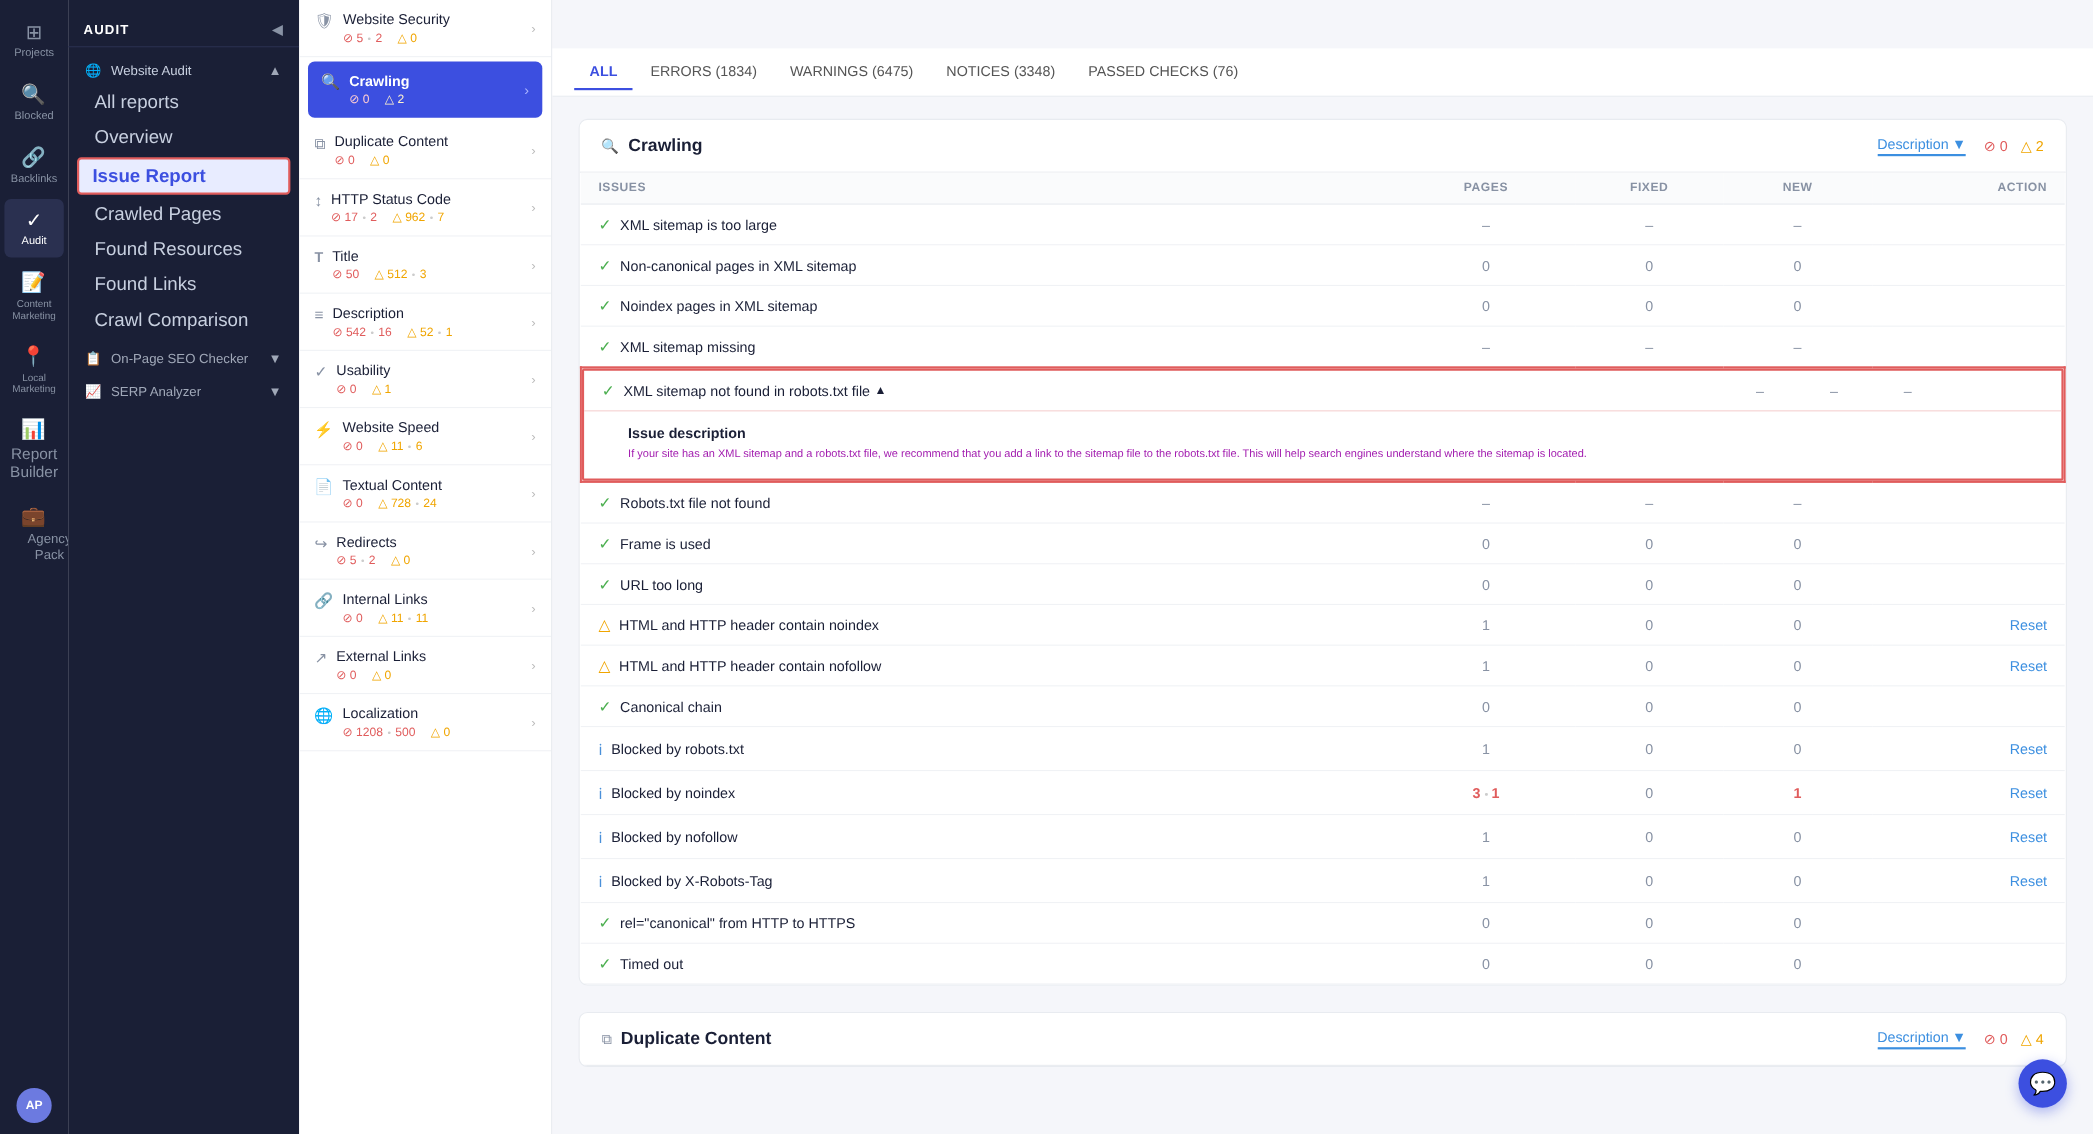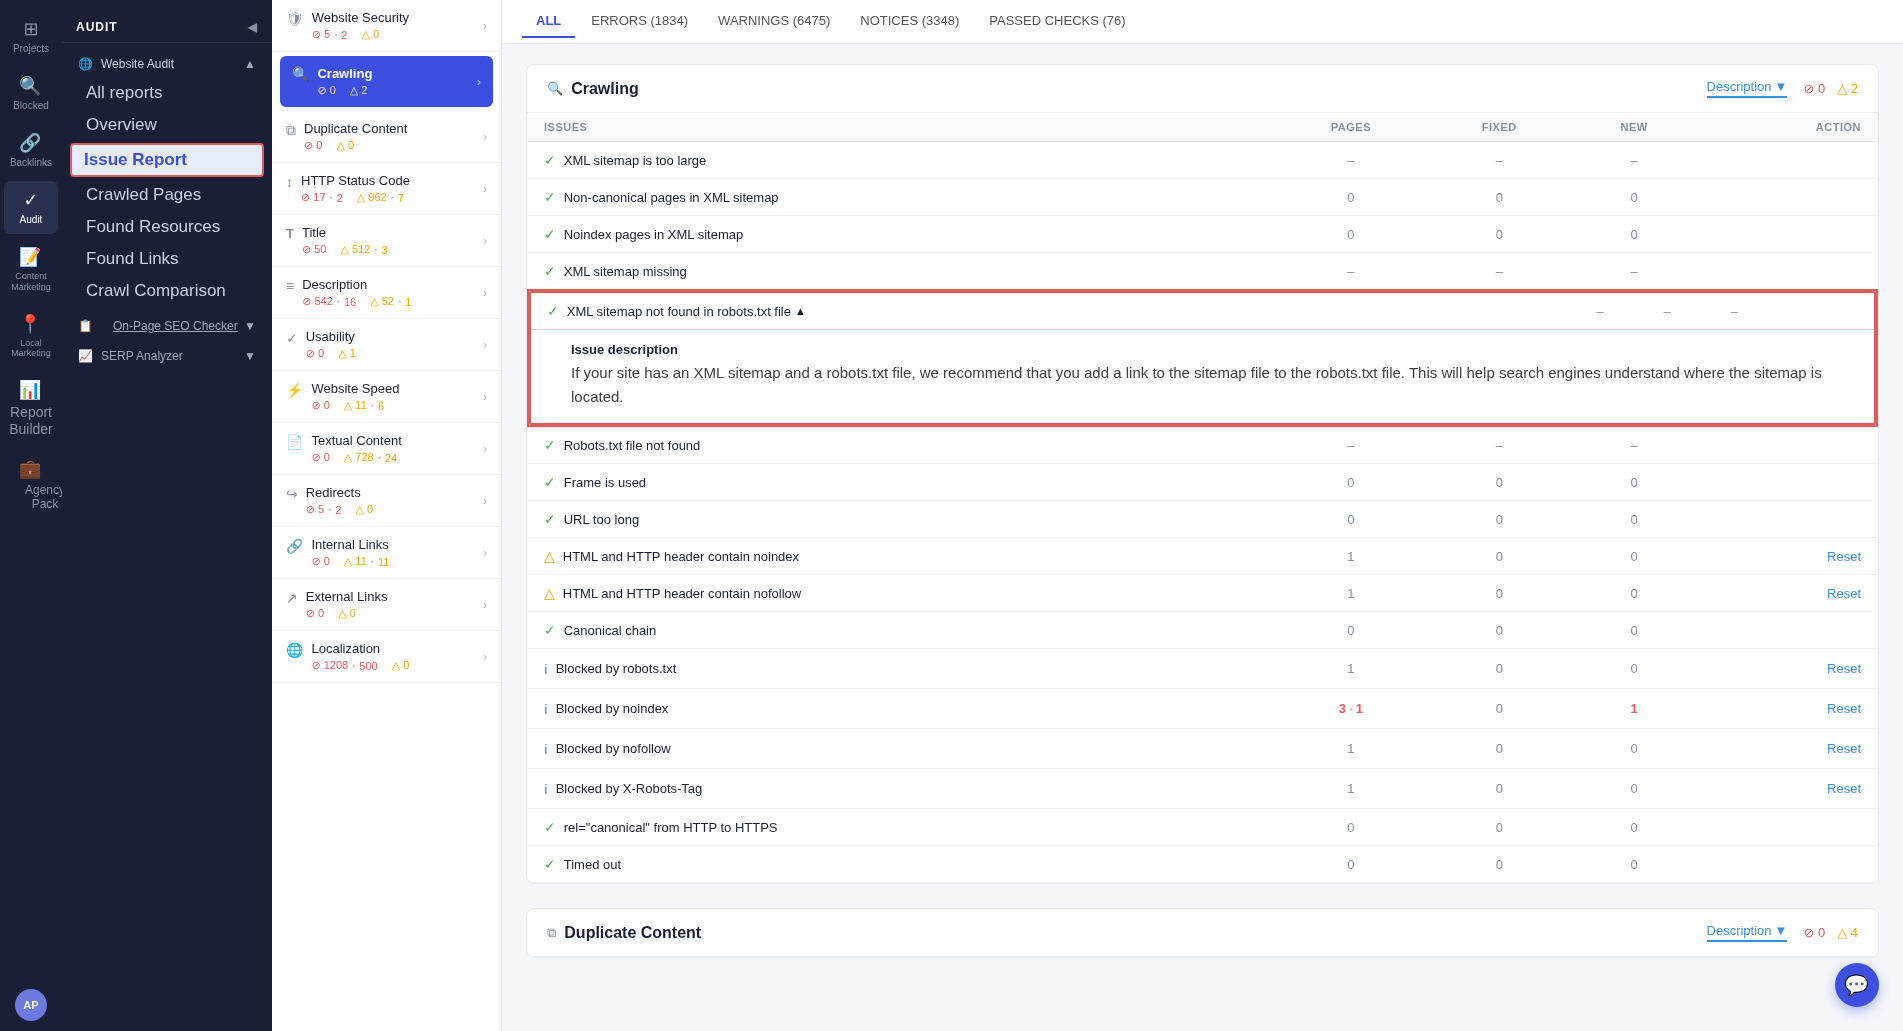--- a/index.html
+++ b/index.html
@@ -116,20 +116,21 @@
     
     .top-bar {
       background: #fff;
       border-bottom: 1px solid #e8ebf0;
       padding: 0 20px;
       display: flex;
       align-items: center;
       gap: 2px;
       height: 44px;
       flex-shrink: 0;
+      margin-top: 44px;
     }
     .tab-btn {
       padding: 8px 14px;
       border: none;
       background: none;
       font-size: 13px;
       cursor: pointer;
       border-bottom: 2px solid transparent;
       color: #555;
     }
@@ -232,21 +233,21 @@
       border: none;
     }
     .status-icon { font-size: 14px; }
     .status-green { color: #4caf50; }
     .status-yellow { color: #f0a500; }
     .status-blue { color: #4a90d9; }
     .issue-row-issue { display: flex; align-items: center; gap: 8px; }
     .dash { color: #8892a4; }
     .expanded-content { padding: 4px 22px; }
     .issue-description-title { font-weight: 600; font-size: 13px; color: #1a1f36; margin-bottom: 4px; }
-    .issue-description-text { font-size: 15px; color: #404040; line-height: 1.6; }
+    .issue-description-text { font-size: 10px; color: #a21caf; line-height: 1.6; }
     .expand-trigger { display: flex; align-items: center; gap: 4px; cursor: pointer; }
     .expand-chevron { font-size: 11px; }
 
     
     .chat-btn {
       position: fixed;
       bottom: 24px;
       right: 24px;
       width: 44px; height: 44px;
       background: #3c4fe0;
@@ -333,21 +334,21 @@
     <div class="sidebar-item">All reports</div>
     <div class="sidebar-item">Overview</div>
     <div class="sidebar-item" style="background:#e8ecff;color:#3c4fe0;border:2px solid #e05c5c;border-radius:4px;margin:2px 8px;padding:5px 12px;font-weight:600;">Issue Report</div>
     <div class="sidebar-item">Crawled Pages</div>
     <div class="sidebar-item">Found Resources</div>
     <div class="sidebar-item">Found Links</div>
     <div class="sidebar-item">Crawl Comparison</div>
 
     <div style="display:flex;align-items:center;padding:8px 16px;cursor:pointer;color:#a0a8b8;font-size:12px;margin-top:4px;">
       <span>📋</span>
-      <span style="margin-left:20px;text-decoration:underline;">On-Page SEO Checker</span>
+      <span style="margin-left:8px;">On-Page SEO Checker</span>
       <span style="margin-left:auto;">▼</span>
     </div>
     <div style="display:flex;align-items:center;padding:8px 16px;cursor:pointer;color:#a0a8b8;font-size:12px;">
       <span>📈</span>
       <span style="margin-left:8px;">SERP Analyzer</span>
       <span style="margin-left:auto;">▼</span>
     </div>
   </div>
 </div>
 

